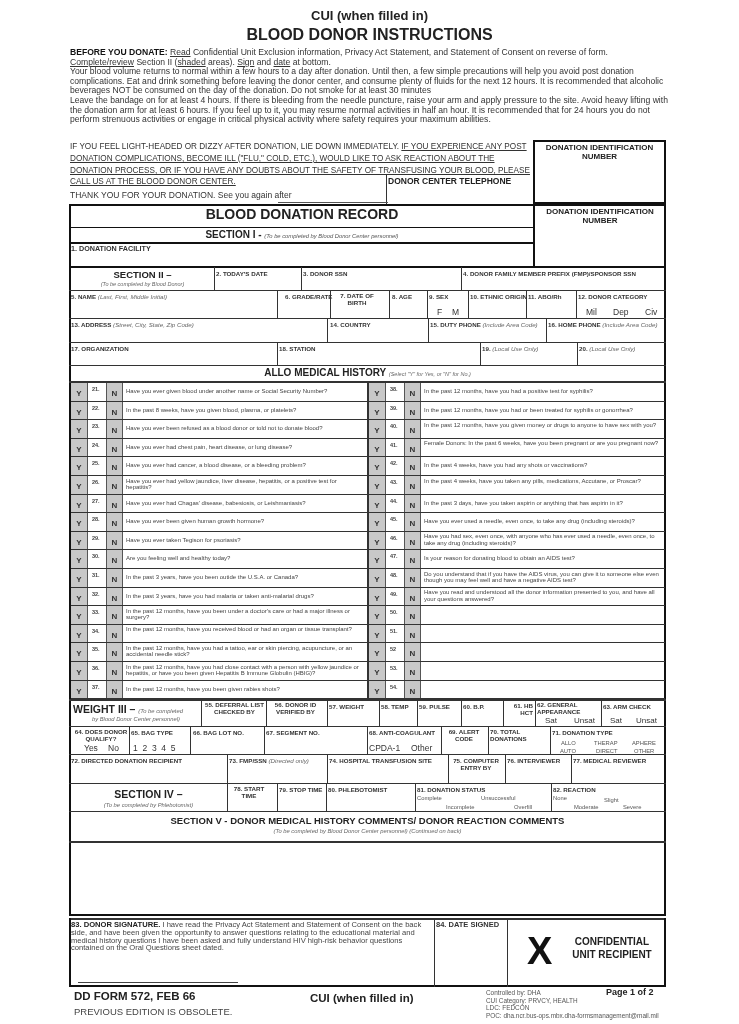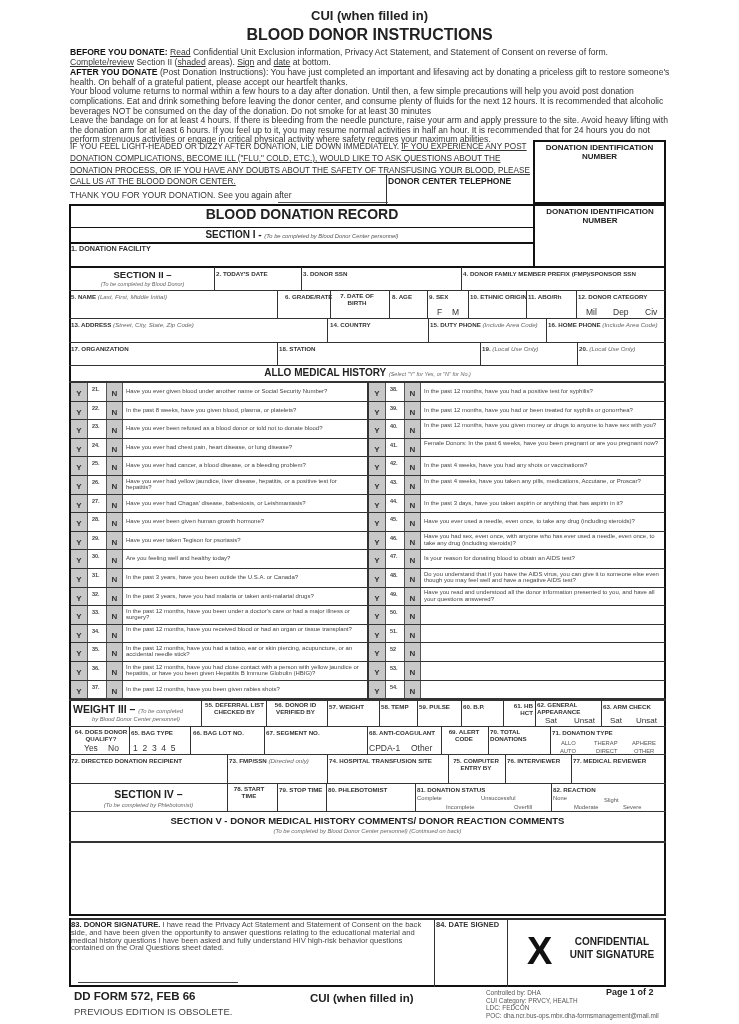--- a/index.html
+++ b/index.html
@@ -24,27 +24,26 @@
   .foot-l { font-size: 11.5px; font-weight: bold; }
 </style>
 </head>
 <body>
 
 <div class="abs cui-top">CUI (when filled in)</div>
 <div class="abs title-top">BLOOD DONOR INSTRUCTIONS</div>
 
 <div class="abs instr" style="top:48px;">
   <div><b>BEFORE YOU DONATE:</b> <span class="u">Read</span><span> Confidential Unit Exclusion information, Privacy Act Statement, and Statement of Consent on reverse of form.</span><br><span class="u">Complete/review</span><span> Section II (</span><span class="u">shaded</span><span> areas). </span><span class="u">Sign</span><span> and </span><span class="u">date</span><span> at bottom.</span></div>
-  <div style="margin-top:1px;"><b>AFTER YOU DONATE</b><span> (Post Donation Instructions): You have just completed an important and lifesaving act by donating a priceless gift to restore someone's health. On behalf of a grateful patient, please accept our heartfelt thanks.</span></div>
   <div>Your blood volume returns to normal within a few hours to a day after donation. Until then, a few simple precautions will help you avoid post donation complications. Eat and drink something before leaving the donor center, and consume plenty of fluids for the next 12 hours. It is recommended that alcoholic beverages NOT be consumed on the day of the donation. Do not smoke for at least 30 minutes</div>
   <div>Leave the bandage on for at least 4 hours. If there is bleeding from the needle puncture, raise your arm and apply pressure to the site. Avoid heavy lifting with the donation arm for at least 6 hours. If you feel up to it, you may resume normal activities in half an hour. It is recommended that for 24 hours you do not perform strenuous activities or engage in critical physical activity where safety requires your maximum abilities.</div>
 </div>
 
 <div class="abs" style="top:141px; left:70px; width:462px; font-size:8.2px; line-height:11.8px; color:#333;">
-  <span>IF YOU FEEL LIGHT-HEADED OR DIZZY AFTER DONATION, LIE DOWN IMMEDIATELY. </span><span class="u">IF YOU EXPERIENCE ANY POST DONATION COMPLICATIONS, BECOME ILL ("FLU," COLD, ETC.), WOULD LIKE TO ASK QUESTIONS ABOUT THE DONATION PROCESS, OR IF YOU HAVE ANY DOUBTS ABOUT THE SAFETY OF TRANSFUSING YOUR BLOOD, PLEASE CALL US AT THE BLOOD DONOR CENTER.</span>
+  <span>IF YOU FEEL LIGHT-HEADED OR DIZZY AFTER DONATION, LIE DOWN IMMEDIATELY. </span><span class="u">IF YOU EXPERIENCE ANY POST DONATION COMPLICATIONS, BECOME ILL ("FLU," COLD, ETC.), WOULD LIKE TO ASK REACTION ABOUT THE DONATION PROCESS, OR IF YOU HAVE ANY DOUBTS ABOUT THE SAFETY OF TRANSFUSING YOUR BLOOD, PLEASE CALL US AT THE BLOOD DONOR CENTER.</span>
 </div>
 <div class="abs" style="top:176px; left:388px; font-size:8.5px; font-weight:bold;">DONOR CENTER TELEPHONE</div>
 <div class="vline" style="left:386px; top:174px; height:30px;"></div>
 <div class="abs" style="top:190px; left:70px; font-size:8.5px; color:#333;">THANK YOU FOR YOUR DONATION. See you again after</div>
 <div class="hline" style="left:278px; top:202px; width:110px; background:#555;"></div>
 
 <div class="box thick" style="left:533px; top:140px; width:133px; height:64px;">
   <div style="font-size:8px; font-weight:bold; text-align:center; margin-top:1px;">DONATION IDENTIFICATION NUMBER</div>
 </div>
 
@@ -458,21 +457,21 @@
 <div class="hline" style="left:69px; top:918px; width:597px; height:2px; background:#333;"></div>
 
 <div class="abs" style="left:69px; top:918px; width:597px; height:69px; border:2px solid #111; border-top:none;"></div>
 <div class="abs" style="left:71px; top:921px; width:360px; font-size:7.6px; line-height:7.8px; color:#444;"><b style="color:#222;">83. DONOR SIGNATURE.</b><span> I have read the Privacy Act Statement and Statement of Consent on the back side, and have been given the opportunity to answer questions relating to the educational material and medical history questions I have been asked and fully understand HIV high-risk behavior questions contained on the Oral Questions sheet dated.</span></div>
 <div class="hline" style="left:78px; top:982px; width:160px; background:#444;"></div>
 <div class="vline" style="left:434px; top:918px; height:69px;"></div>
 <div class="lbl" style="left:436px; top:921px; font-size:7.5px; line-height:8px;">84. DATE SIGNED</div>
 <div class="abs" style="left:435px; top:932px; width:70px; height:54px;"></div>
 <div class="vline" style="left:507px; top:918px; height:69px;"></div>
 <div class="abs" style="left:527px; top:930px; font-size:38px; font-weight:bold; color:#111;">X</div>
-<div class="abs" style="left:567px; top:935px; width:90px; text-align:center; font-size:10px; font-weight:bold; line-height:13px; color:#222;">CONFIDENTIAL UNIT SIGNATURE</div>
+<div class="abs" style="left:567px; top:935px; width:90px; text-align:center; font-size:10px; font-weight:bold; line-height:13px; color:#222;">CONFIDENTIAL UNIT RECIPIENT</div>
 
 <div class="abs foot-l" style="left:74px; top:990px;">DD FORM 572, FEB 66</div>
 <div class="abs" style="left:74px; top:1006px; font-size:9.5px; color:#444;">PREVIOUS EDITION IS OBSOLETE.</div>
 <div class="abs" style="left:310px; top:992px; font-size:11.5px; font-weight:bold;">CUI (when filled in)</div>
 <div class="abs" style="left:486px; top:989px; font-size:6.4px; line-height:7.6px; color:#555;">
   <div>Controlled by: DHA</div>
   <div>CUI Category: PRVCY, HEALTH</div>
   <div>LDC: FEDCON</div>
   <div>POC: dha.ncr.bus-ops.mbx.dha-formsmanagement@mail.mil</div>
 </div>

